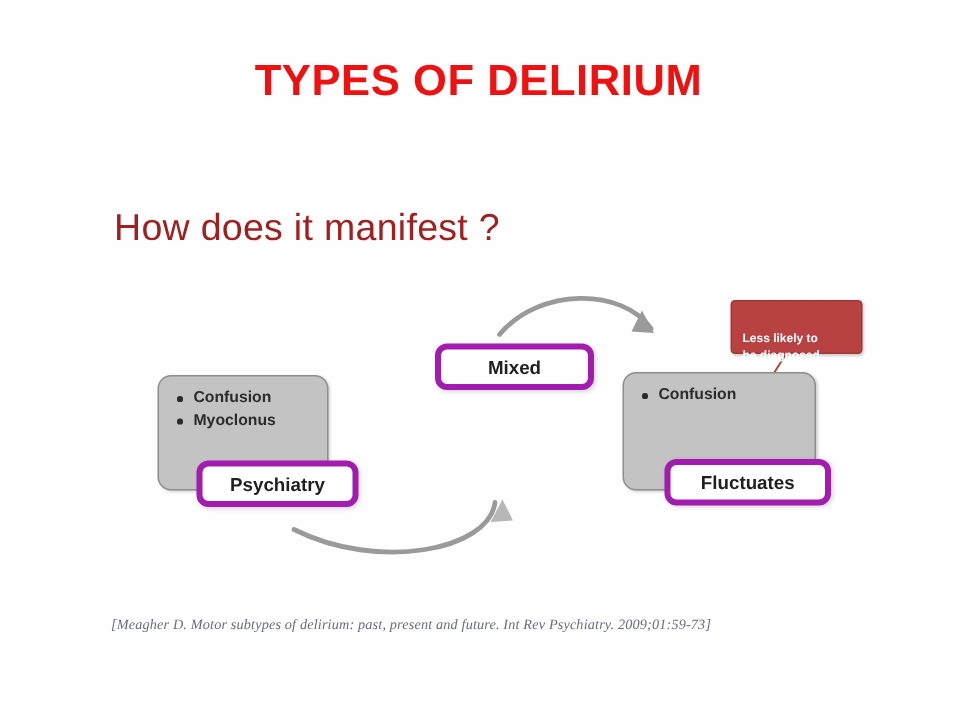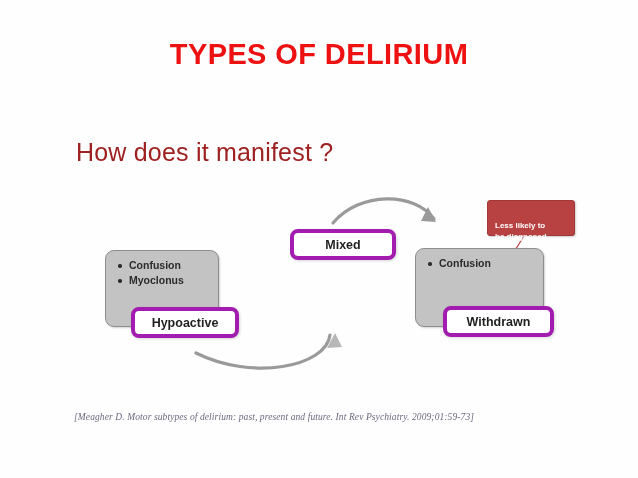--- a/index.html
+++ b/index.html
@@ -190,23 +190,23 @@
 
 
     <div class="gray-box" id="box-hypoactive">
       <ul>
         <li>Confusion</li>
       </ul>
     </div>
 
     <div class="chip" id="chip-mixed">Mixed</div>
 
-    <div class="chip" id="chip-hyperactive">Hypoactive</div>
-
-    <div class="chip" id="chip-hypoactive">Withdrawn</div>
+    <div class="chip" id="chip-hyperactive">Psychiatry</div>
+
+    <div class="chip" id="chip-hypoactive">Fluctuates</div>
 
     <div id="callout-less-likely">Less likely to
 be diagnosed</div>
 
   </div>
 
   <div id="citation">[Meagher D. Motor subtypes of delirium: past, present and future. Int Rev Psychiatry. 2009;01:59-73]</div>
 
 </div>
 

